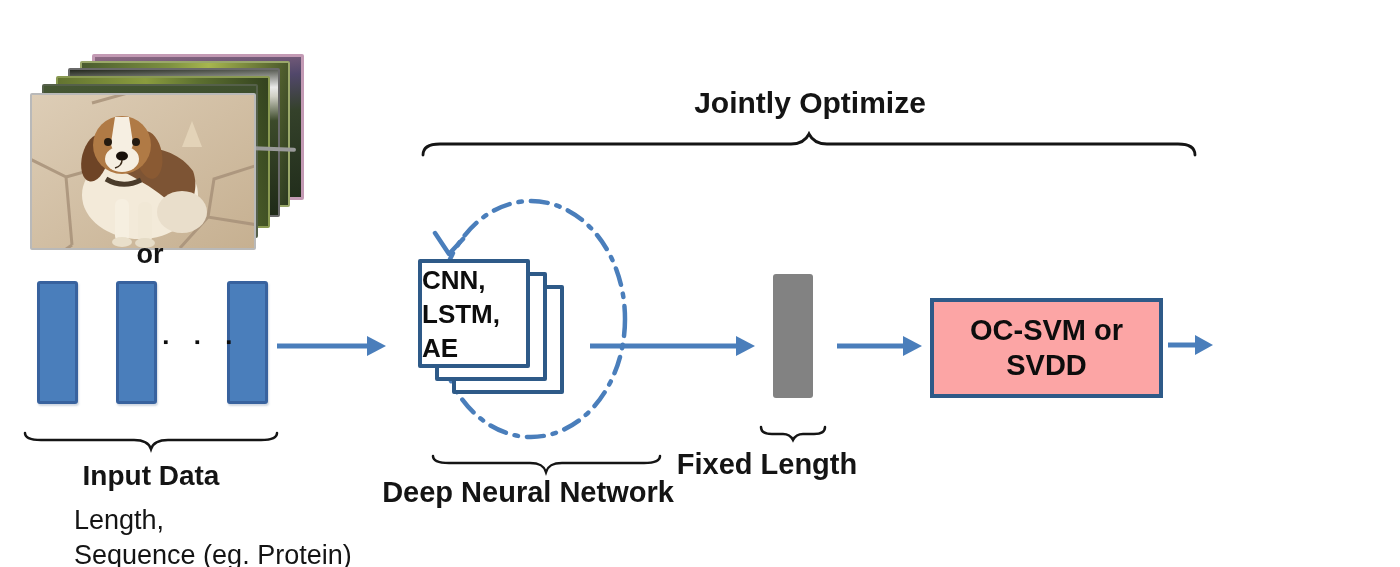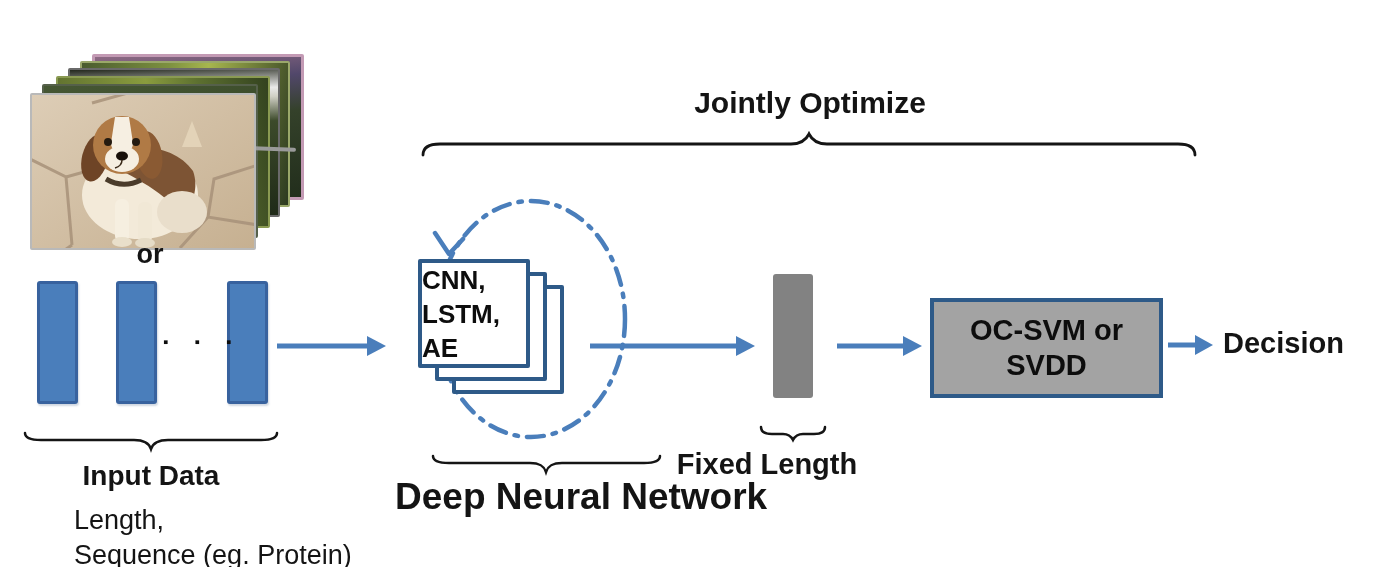--- a/index.html
+++ b/index.html
@@ -42,21 +42,21 @@
 
   
   .gray-bar{
     position:absolute;left:773px;top:238px;width:40px;height:124px;
     background:#828282;border-radius:3px;
   }
 
   
   .classifier-box{
     position:absolute;left:930px;top:262px;width:233px;height:100px;
-    background:#a3a3a3;border:4px solid #2e5a88;box-sizing:border-box;
+    background:#fca5a5;border:4px solid #2e5a88;box-sizing:border-box;
     display:flex;flex-direction:column;justify-content:center;align-items:center;
     font-weight:bold;font-size:29px;line-height:35px;color:#0d0d0d;
   }
 
   
   .photo-stack{position:absolute;left:28px;top:18px;width:268px;height:196px;}
   .photo{position:absolute;border-radius:2px;}
   .p6{left:64px;top:0;  width:206px;height:140px;border:3px solid #c39ab4;
       background:linear-gradient(175deg,#8e6a84 0%,#51476a 22%,#34412a 45%,#222e1c 100%);}
   .p5{left:52px;top:7px; width:206px;height:142px;border:2px solid #9aa86a;
@@ -178,25 +178,24 @@
   <div class="lbl" style="left:74px;top:504px;font-size:27px;font-weight:normal;">Sequence (eg. Protein)</div>
 
   <div class="dnn-box" style="left:452px;top:249px;"></div>
   <div class="dnn-box" style="left:435px;top:236px;"></div>
   <div class="dnn-box dnn-box-front" style="left:418px;top:223px;">
     <span>CNN,</span>
     <span>LSTM,</span>
     <span>AE</span>
   </div>
 
-  <div class="lbl center" style="left:395px;top:440px;width:300px;font-size:37px;">Deep Neural Network</div>
+  <div class="lbl center" style="left:378px;top:440px;width:300px;font-size:29px;">Deep Neural Network</div>
 
   <div class="gray-bar"></div>
   <div class="lbl center" style="left:672px;top:412px;width:190px;font-size:29px;">Fixed Length</div>
 
   <div class="classifier-box">
     <span>OC-SVM or</span>
     <span>SVDD</span>
   </div>
 
-  <div class="lbl" style="left:1223px;top:291px;font-size:29px;">Decision</div>
 
 </div>
 
 </body></html>

